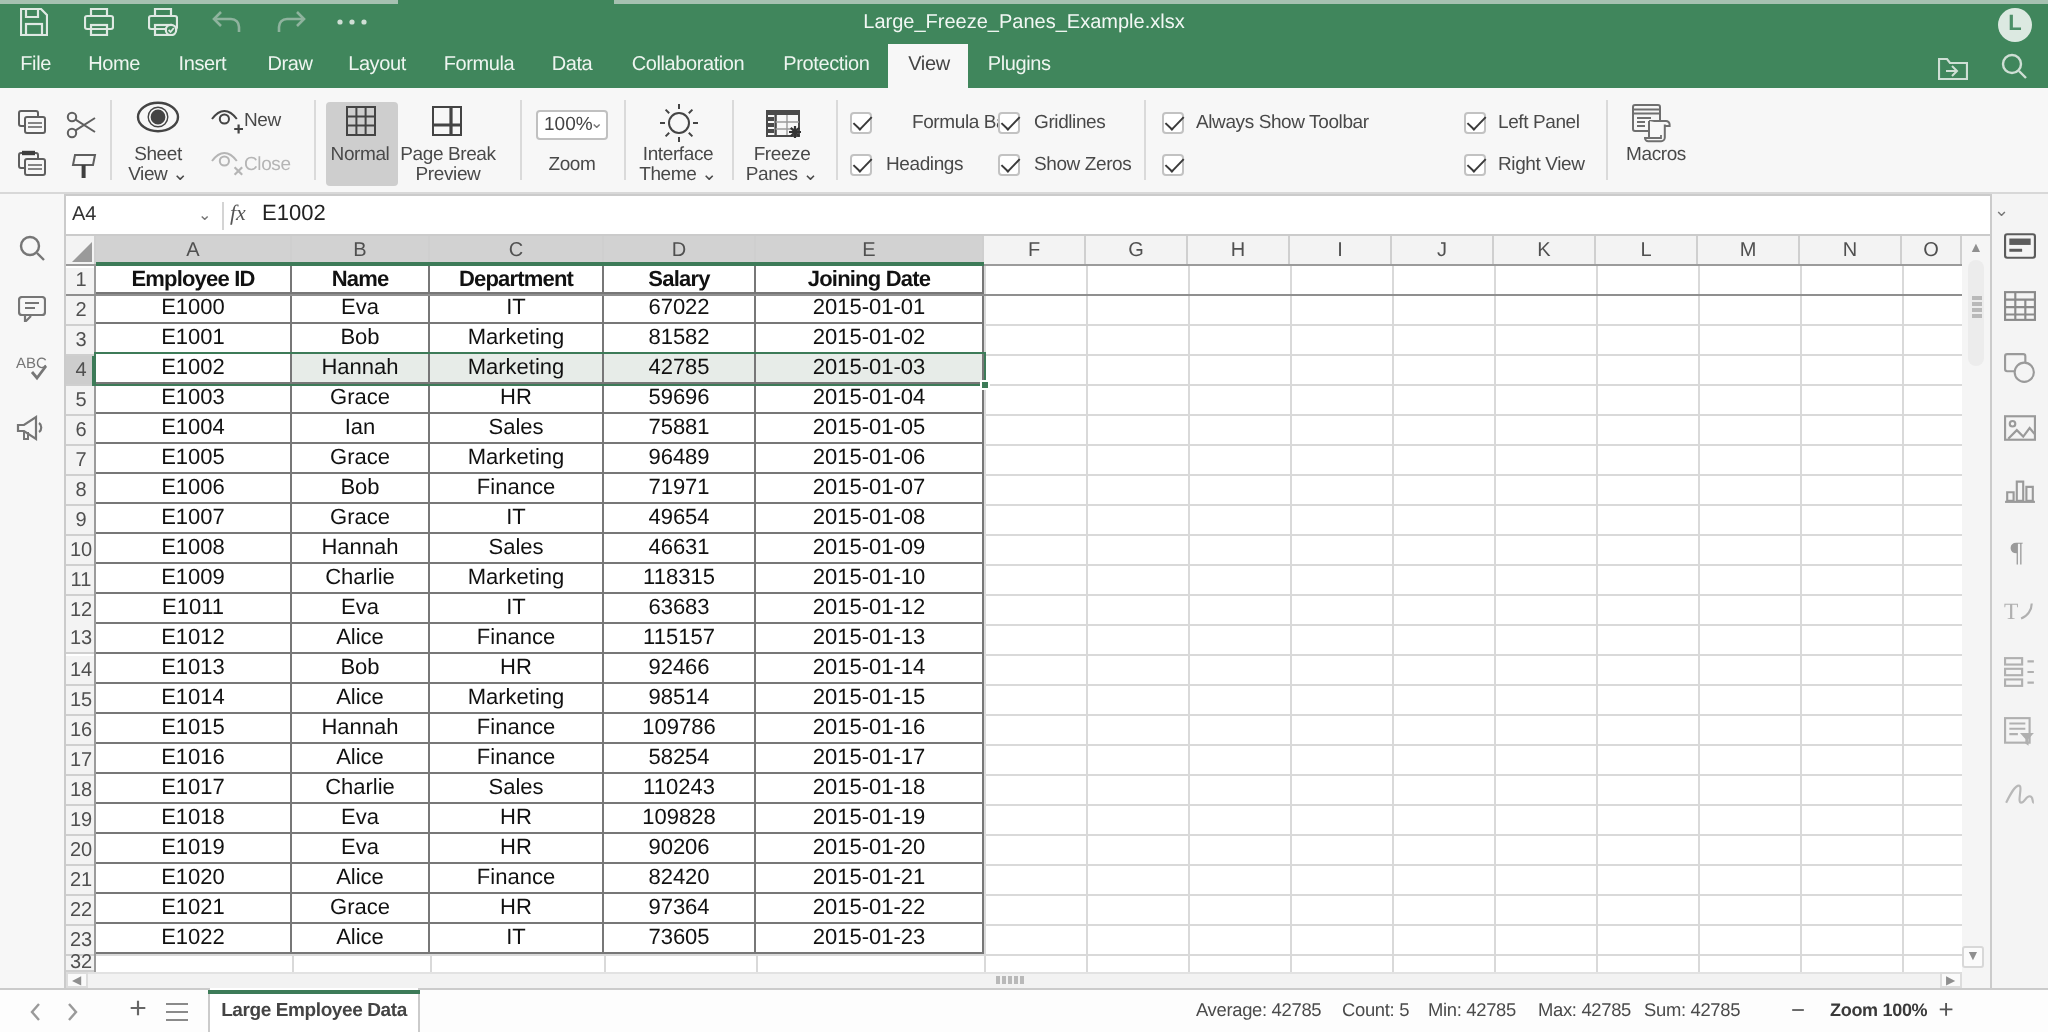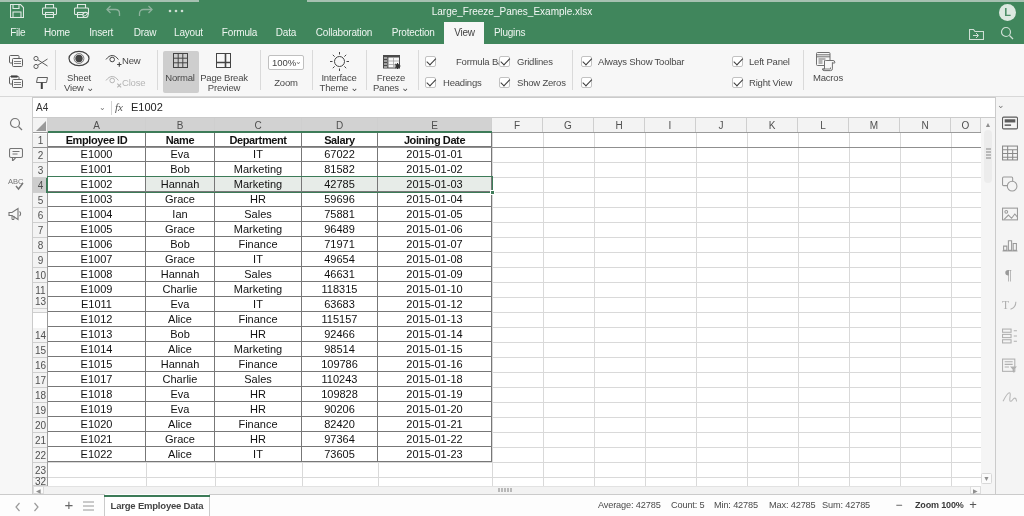--- a/index.html
+++ b/index.html
@@ -280,21 +280,21 @@
     <div class="rowhead" style="top:162.5px;height:15.0px;line-height:15.0px;">3</div>
     <div class="rowhead sel" style="top:177.5px;height:15.0px;line-height:15.0px;">4</div>
     <div class="rowhead" style="top:192.5px;height:15.0px;line-height:15.0px;">5</div>
     <div class="rowhead" style="top:207.5px;height:15.0px;line-height:15.0px;">6</div>
     <div class="rowhead" style="top:222.5px;height:15.0px;line-height:15.0px;">7</div>
     <div class="rowhead" style="top:237.5px;height:15.0px;line-height:15.0px;">8</div>
     <div class="rowhead" style="top:252.5px;height:15.0px;line-height:15.0px;">9</div>
     <div class="rowhead" style="top:267.5px;height:15.0px;line-height:15.0px;">10</div>
     <div class="rowhead" style="top:282.5px;height:15.0px;line-height:15.0px;">11</div>
     <div class="rowhead" style="top:297.5px;height:15.0px;line-height:15.0px;">12</div>
-    <div class="rowhead" style="top:294px;height:15.0px;line-height:15.0px;">13</div>
+    <div class="rowhead" style="top:312px;height:15.0px;line-height:15.0px;">13</div>
     <div class="rowhead" style="top:327.5px;height:15.0px;line-height:15.0px;">14</div>
     <div class="rowhead" style="top:342.5px;height:15.0px;line-height:15.0px;">15</div>
     <div class="rowhead" style="top:357.5px;height:15.0px;line-height:15.0px;">16</div>
     <div class="rowhead" style="top:372.5px;height:15.0px;line-height:15.0px;">17</div>
     <div class="rowhead" style="top:387.5px;height:15.0px;line-height:15.0px;">18</div>
     <div class="rowhead" style="top:402.5px;height:15.0px;line-height:15.0px;">19</div>
     <div class="rowhead" style="top:417.5px;height:15.0px;line-height:15.0px;">20</div>
     <div class="rowhead" style="top:432.5px;height:15.0px;line-height:15.0px;">21</div>
     <div class="rowhead" style="top:447.5px;height:15.0px;line-height:15.0px;">22</div>
     <div class="rowhead" style="top:462.5px;height:15.0px;line-height:15.0px;">23</div>
@@ -455,20 +455,27 @@
             <td style="">2015-01-15</td>
           </tr>
           <tr style="height:15.0px;">
             <td style="">E1015</td>
             <td style="">Hannah</td>
             <td style="">Finance</td>
             <td style="">109786</td>
             <td style="">2015-01-16</td>
           </tr>
           <tr style="height:15.0px;">
+            <td style="">E1016</td>
+            <td style="">Alice</td>
+            <td style="">Finance</td>
+            <td style="">58254</td>
+            <td style="">2015-01-17</td>
+          </tr>
+          <tr style="height:15.0px;">
             <td style="">E1017</td>
             <td style="">Charlie</td>
             <td style="">Sales</td>
             <td style="">110243</td>
             <td style="">2015-01-18</td>
           </tr>
           <tr style="height:15.0px;">
             <td style="">E1018</td>
             <td style="">Eva</td>
             <td style="">HR</td>

